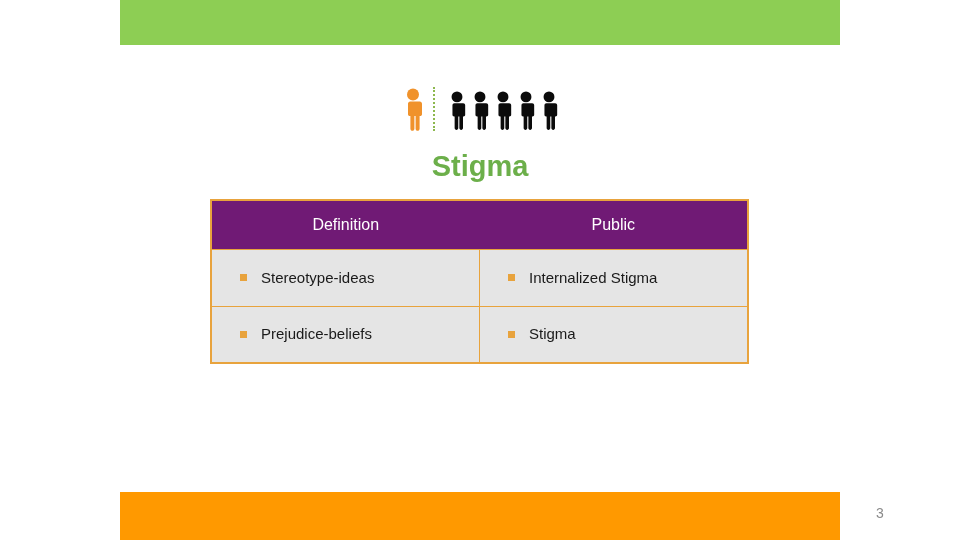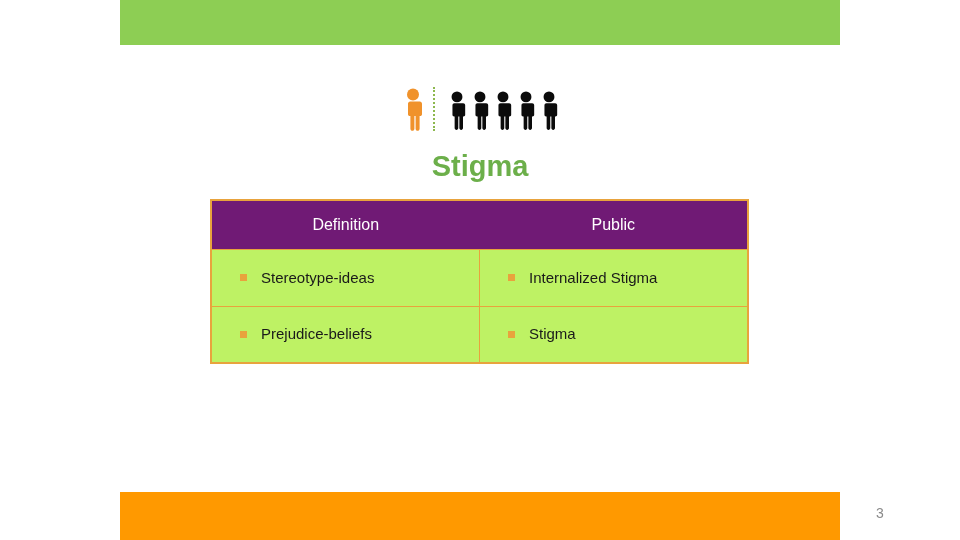--- a/index.html
+++ b/index.html
@@ -108,21 +108,21 @@
     border: none;
     padding: 0;
   }
   table.stigma-table td {
     border: 1px solid #E8A33D;
     height: 38px;
     padding: 0 0 0 28px;
     vertical-align: middle;
     font-size: 15px;
     color: #1a1a1a;
-    background: #bef264;
+    background: #e5e5e5;
   }
   table.stigma-table tbody tr td:first-child { border-left: none; }
   table.stigma-table tbody tr td:last-child { border-right: none; text-align: right; }
   table.stigma-table tbody tr:last-child td { border-bottom: none; }
   .cell-inner {
     display: flex;
     align-items: center;
     gap: 14px;
   }
   .bullet {

